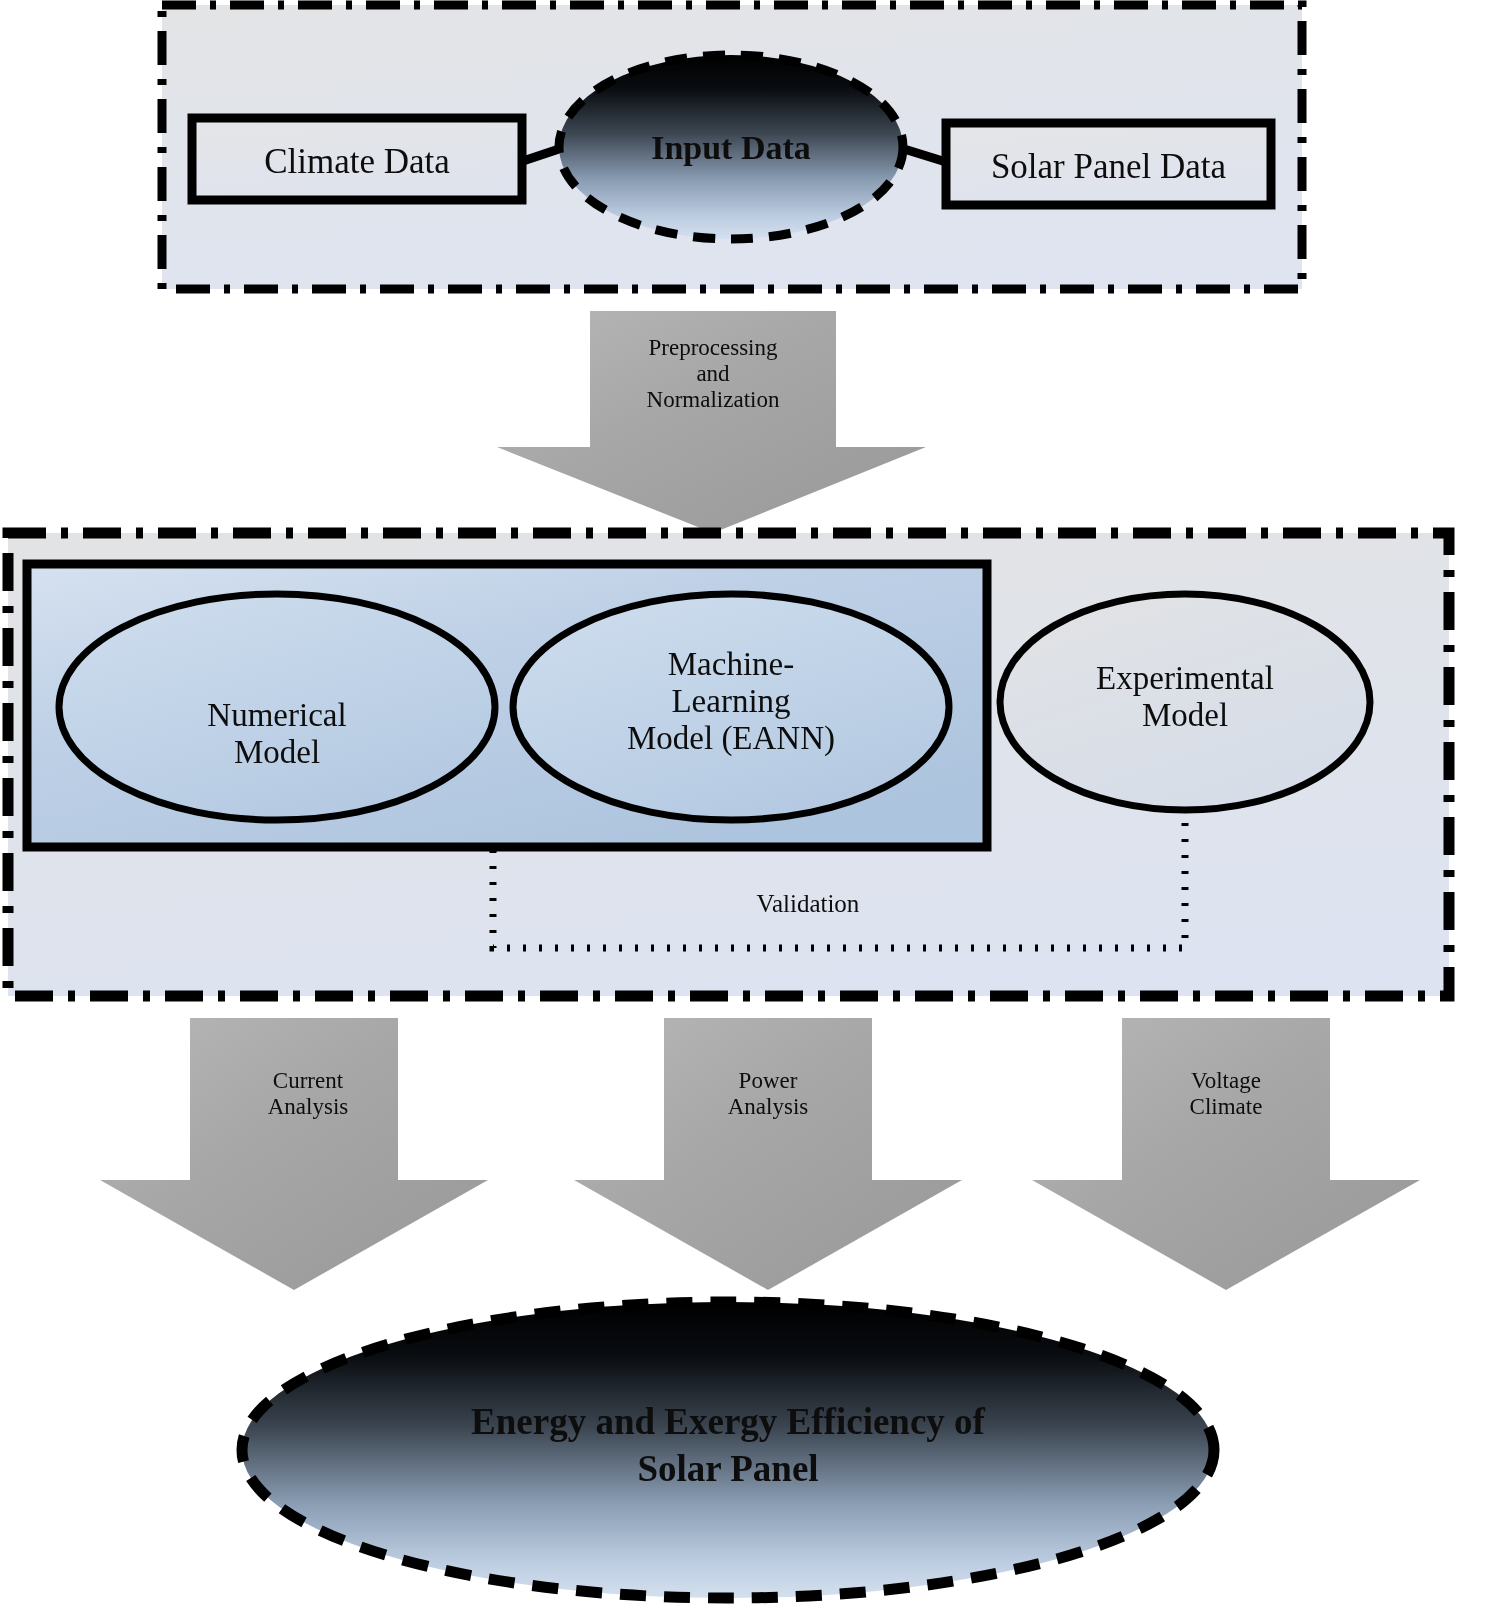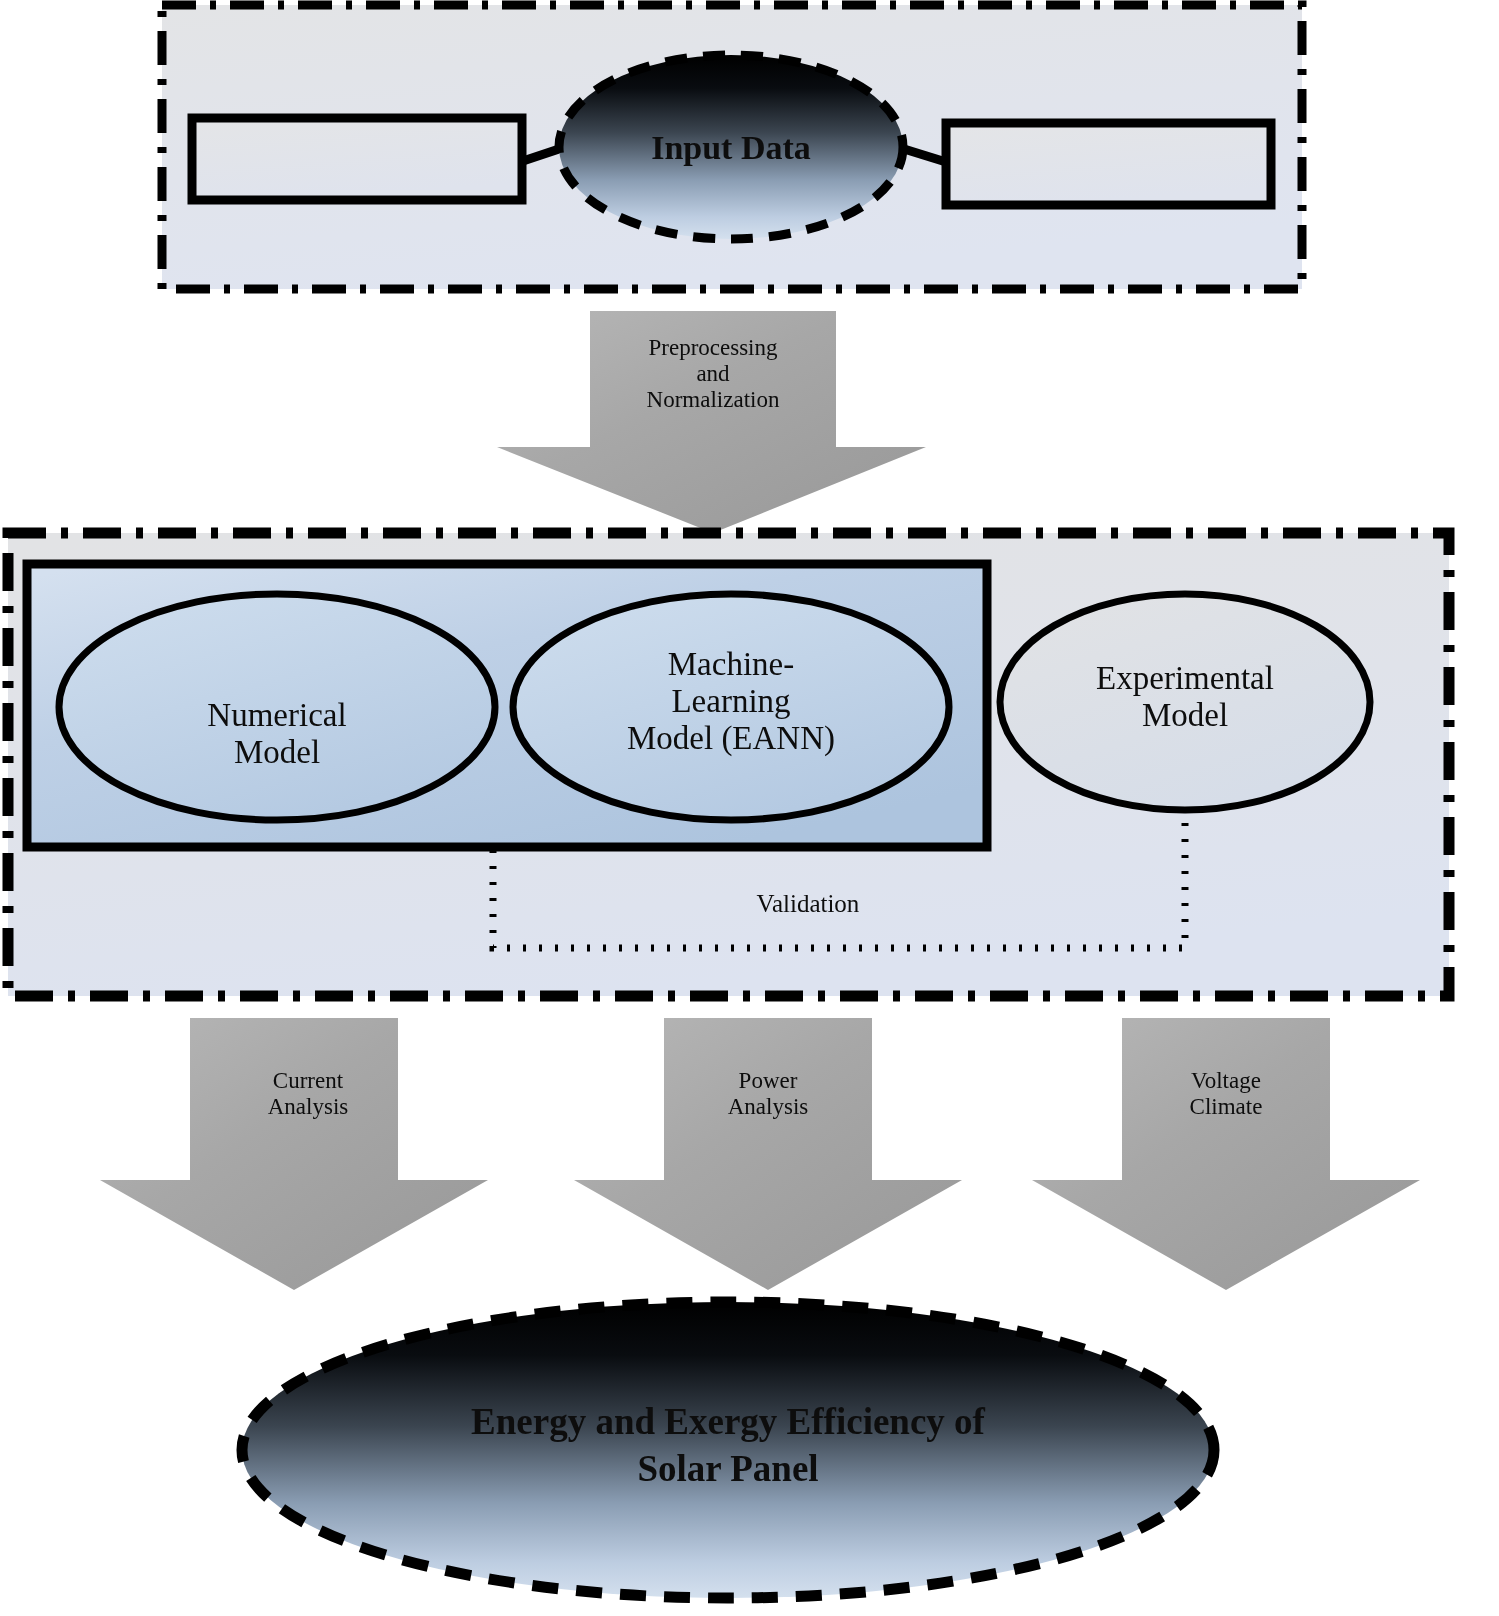--- a/index.html
+++ b/index.html
@@ -142,23 +142,25 @@
     </g>
     <g>
       <polygon points="1122,1018 1330,1018 1330,1180 1420,1180 1226,1290 1032,1180 1122,1180" fill="url(#gradArrow)"></polygon>
     </g>
 
     <g>
       <ellipse cx="728" cy="1450" rx="486" ry="148" fill="url(#gradDarkEllipse)" stroke="#000000" stroke-width="11" stroke-dasharray="26 18"></ellipse>
     </g>
   </svg>
 
+  <div class="lbl lbl-box" style="left:192px; top:142px; width:330px;">Climate Data</div>
 
   <div class="lbl lbl-input" style="left:559px; top:129px; width:344px;">Input Data</div>
 
+  <div class="lbl lbl-box" style="left:946px; top:147px; width:325px;">Solar Panel Data</div>
 
   <div class="lbl lbl-arrow" style="left:590px; top:335px; width:246px;">Preprocessing
 and
 Normalization</div>
 
   <div class="lbl lbl-ellipse" style="left:97px; top:697px; width:360px;text-align:center;">Numerical
 Model</div>
 
   <div class="lbl lbl-ellipse" style="left:551px; top:646px; width:360px;">Machine-
 Learning

